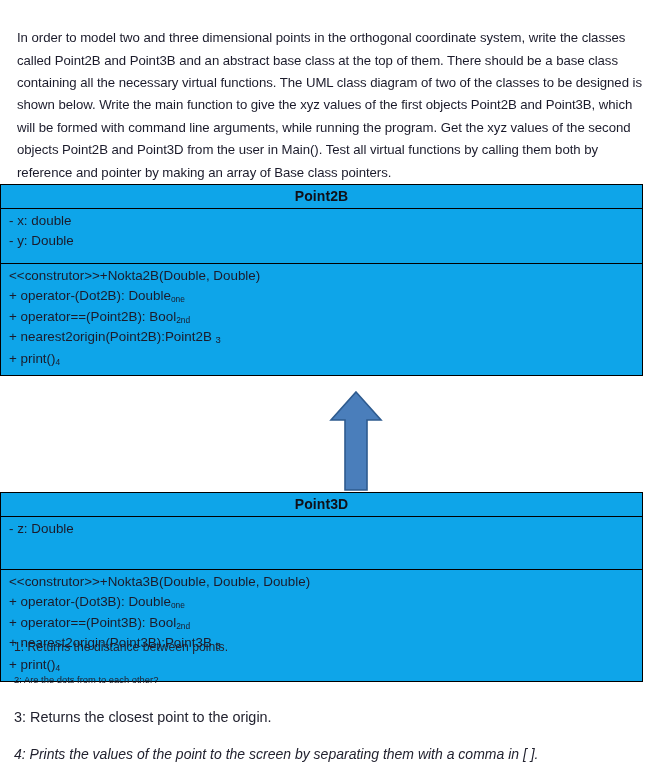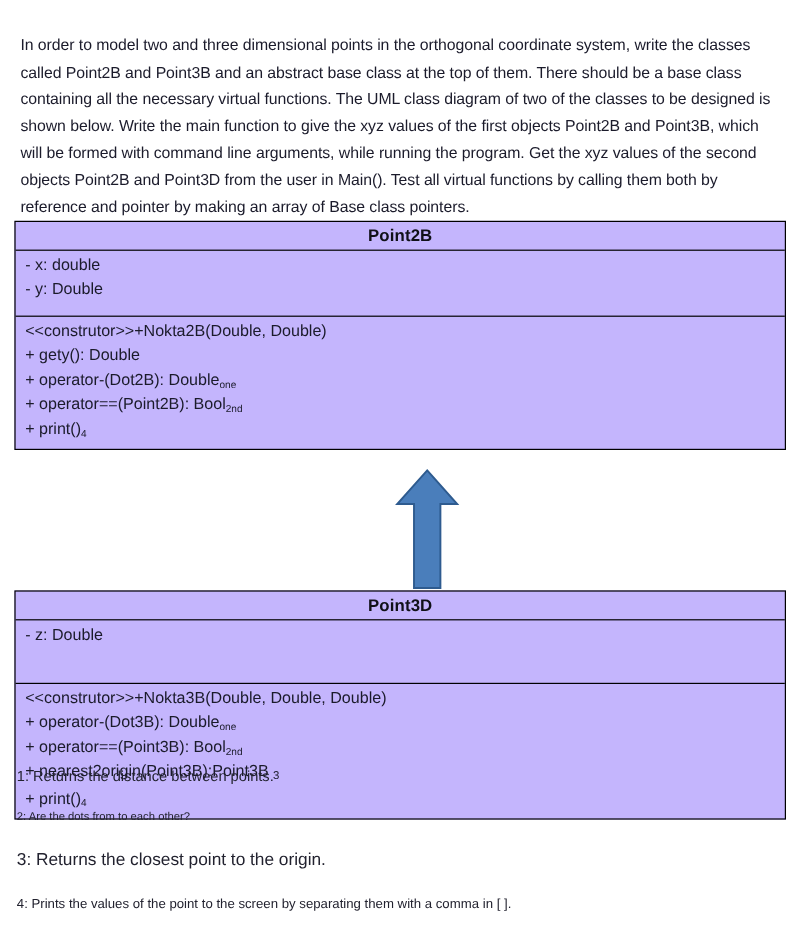--- a/index.html
+++ b/index.html
@@ -25,25 +25,25 @@
     font-size: 13.2px;
     line-height: 22.4px;
     color: #1b1b2b;
     text-align: left;
     letter-spacing: -0.05px;
   }
 
   
   .uml-box {
     position: absolute;
-    left: 12px;
+    left: 0;
     width: 643px;
     box-sizing: border-box;
     border: 1.6px solid #000000;
-    background: #c4b5fd;
+    background: #0ea5e9;
   }
   #box-point2b { top: 184px; }
   #box-point3d { top: 492px; }
 
   .uml-header {
     border-bottom: 1.6px solid #000000;
     text-align: center;
     font-weight: bold;
     font-size: 14px;
     line-height: 20px;
@@ -99,38 +99,38 @@
     top: 640px;
     width: 640px;
   }
   .fn {
     color: #22222f;
     white-space: nowrap;
   }
   .fn-1 { font-size: 12.2px; line-height: 15px; margin-bottom: 19px; }
   .fn-2 { font-size: 9.4px;  line-height: 12px; margin-bottom: 23px; }
   .fn-3 { font-size: 14.4px; line-height: 17px; margin-bottom: 22px; }
-  .fn-4 { font-size: 11px;  line-height: 12px; }
+  .fn-4 { font-size: 14px;  line-height: 12px; font-style: italic; }
 </style>
 </head>
 <body>
 
 <p class="intro">In order to model two and three dimensional points in the orthogonal coordinate system, write the classes called Point2B and Point3B and an abstract base class at the top of them. There should be a base class containing all the necessary virtual functions. The UML class diagram of two of the classes to be designed is shown below. Write the main function to give the xyz values   of the first objects Point2B and Point3B, which will be formed with command line arguments, while running the program. Get the xyz values   of the second objects Point2B and Point3D from the user in Main(). Test all virtual functions by calling them both by reference and pointer by making an array of Base class pointers.</p>
 
 <div class="uml-box" id="box-point2b">
   <div class="uml-header">Point2B</div>
   <div class="uml-section uml-attrs">
     <div class="uml-line">- x: double</div>
     <div class="uml-line">- y: Double</div>
   </div>
   <div class="uml-section uml-methods">
     <div class="uml-line"><span>&lt;&lt;construtor&gt;&gt;+Nokta2B(Double, Double)</span></div>
-    <div class="uml-line"><span>+ gety(): Double</span></div>
     <div class="uml-line"><span>+ operator-(Dot2B): Double</span><sub>one</sub></div>
     <div class="uml-line"><span>+ operator==(Point2B): Bool</span><sub>2nd</sub></div>
+    <div class="uml-line"><span>+ nearest2origin(Point2B):Point2B</span>&nbsp;<span class="note-sep">3</span></div>
     <div class="uml-line"><span>+ print()</span><sub>4</sub></div>
   </div>
 </div>
 
 <div class="arrow-wrap">
   <svg width="54" height="102" viewBox="0 0 54 102">
     <polygon points="27,2 52,30 38,30 38,100 16,100 16,30 2,30" fill="#4a7ebb" stroke="#2e5b8f" stroke-width="1.6" stroke-linejoin="miter"></polygon>
   </svg>
 </div>
 

